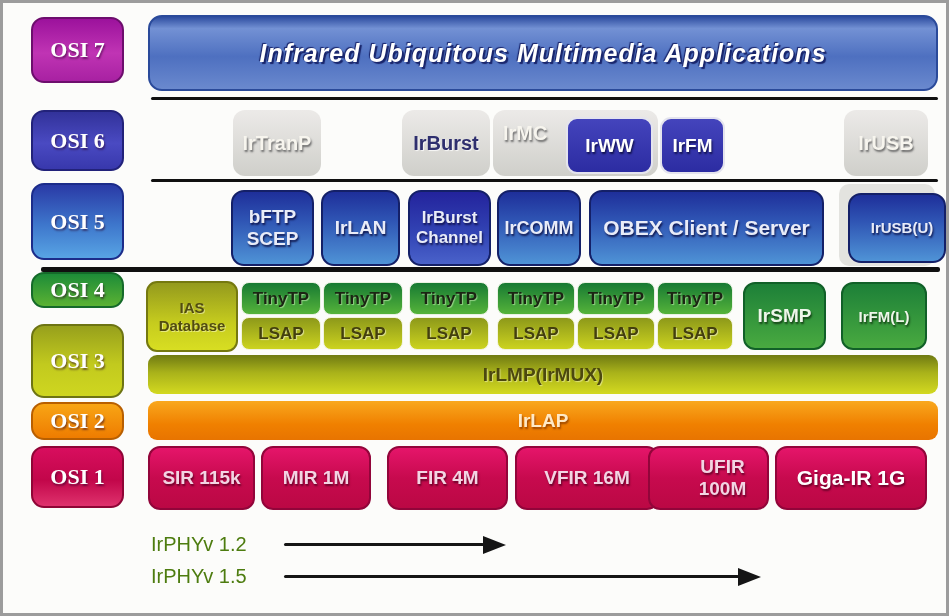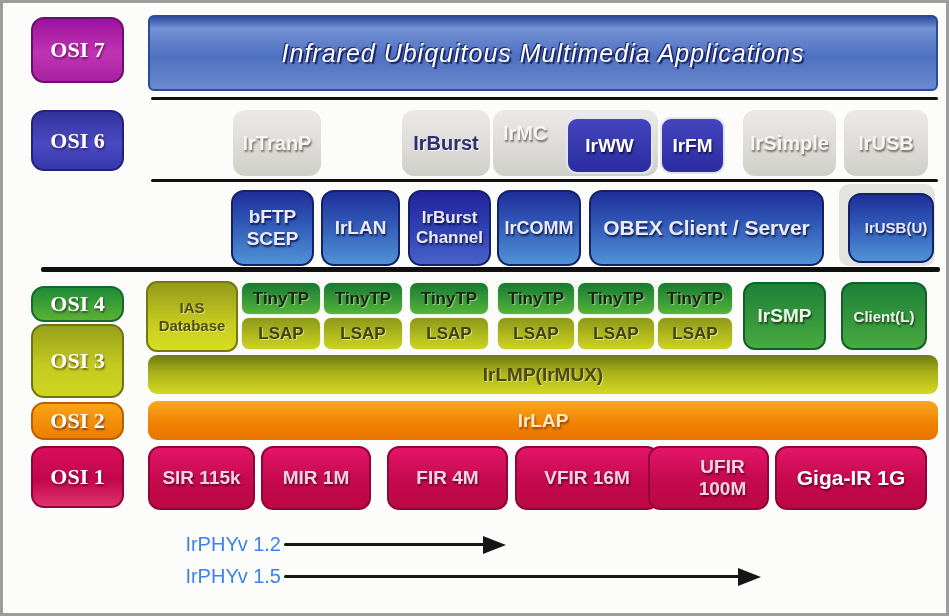--- a/index.html
+++ b/index.html
@@ -17,22 +17,22 @@
   .osi7{background:linear-gradient(180deg,#9c129c 0%,#c034b4 55%,#a821a2 100%);border:2px solid #6d0e6d;}
   .osi6{background:linear-gradient(180deg,#32329a 0%,#4a4ac2 55%,#3838ac 100%);border:2px solid #22227a;}
   .osi5l{background:linear-gradient(180deg,#2a3aa6 0%,#3e77cc 55%,#58a4e4 100%);border:2px solid #1c2c8a;}
   .osi4l{background:linear-gradient(180deg,#1d8c38 0%,#5bb233 100%);border:2px solid #156a2a;}
   .osi3l{background:linear-gradient(180deg,#97a01c 0%,#c2ca1e 55%,#cfd620 100%);border:2px solid #6d7413;}
   .osi2l{background:linear-gradient(180deg,#f8a515 0%,#ee7c00 100%);border:2px solid #b85f00;}
   .osi1l{background:linear-gradient(180deg,#d80e5e 0%,#c2064a 55%,#df326d 100%);border:2px solid #8f0536;}
   
   .banner{
     background:linear-gradient(180deg,#2e4da0 0%,#7391d4 16%,#4e70c0 55%,#6a89ce 100%);
-    border:2px solid #2a4a9a;border-radius:6px;
-    color:#fff;font-weight:normal;font-style:italic;font-size:25px;letter-spacing:1px;
+    border:2px solid #2a4a9a;border-radius:14px;
+    color:#fff;font-weight:bold;font-style:italic;font-size:25px;letter-spacing:1px;
     text-shadow:2px 2px 1px #18246a, -1px -1px 1px #18246a;
   }
   .hline{background:#101010;border-radius:2px;}
   
   .gbox{
     background:linear-gradient(180deg,#eceae8 0%,#cfcfca 100%);
     border-radius:12px;color:#f7f5ee;font-weight:bold;font-size:20px;
     text-shadow:1px 2px 2px rgba(100,100,100,.95);
   }
   .gbox.darktext{color:#2f2f6e;text-shadow:1px 1px 1px rgba(255,255,255,.8);}
@@ -85,36 +85,39 @@
     text-shadow:1px 2px 2px rgba(140,60,0,.85);
   }
   .crimson{
     background:linear-gradient(180deg,#e5156a 0%,#c70a4e 50%,#bb0844 100%);
     border:2px solid #92053a;border-radius:12px;
     color:#f3d4e3;font-weight:bold;font-size:19px;
     text-shadow:1px 2px 2px rgba(90,0,35,.85);
   }
   .crimson.giga{color:#ffffff;font-size:21px;}
   .graystrip{background:#e3e3df;border-radius:10px;}
-  .arrowlabel{color:#3b82f6;font-size:20px;justify-content:flex-end;}
+  .arrowlabel{color:#4d7c0f;font-size:20px;justify-content:flex-start;}
   .arrowline{background:#151515;height:3px;border-radius:2px;}
   .arrowhead{width:0;height:0;border-top:9px solid transparent;border-bottom:9px solid transparent;border-left:23px solid #151515;}
 </style>
 </head>
 <body>
 
 <div class="stage">
 
   <div class="abs osi-lbl osi7" style="left:28px;top:14px;width:93px;height:66px;">
       <span>OSI 7</span>
     </div>
   <div class="abs osi-lbl osi6" style="left:28px;top:107px;width:93px;height:61px;">
       <span>OSI 6</span>
     </div>
-  <div class="abs osi-lbl osi4l" style="left:28px;top:283px;width:93px;height:36px;">
+  <div class="abs osi-lbl osi5l" style="left:28px;top:180px;width:93px;height:77px;">
+      <span>OSI 5</span>
+    </div>
+  <div class="abs osi-lbl osi4l" style="left:28px;top:269px;width:93px;height:36px;">
       <span>OSI 4</span>
     </div>
   <div class="abs osi-lbl osi3l" style="left:28px;top:321px;width:93px;height:74px;">
       <span>OSI 3</span>
     </div>
   <div class="abs osi-lbl osi2l" style="left:28px;top:399px;width:93px;height:38px;">
       <span>OSI 2</span>
     </div>
   <div class="abs osi-lbl osi1l" style="left:28px;top:443px;width:93px;height:62px;">
       <span>OSI 1</span>
@@ -135,23 +138,20 @@
       <span>IrBurst</span>
     </div>
   <div class="abs gbox" style="left:490px;top:107px;width:165px;height:66px;justify-content:flex-start;padding-left:10px;align-items:flex-start;padding-top:12px;">
       <span>IrMC</span>
     </div>
   <div class="abs smallblue" style="left:563px;top:114px;width:87px;height:57px;">
       <span>IrWW</span>
     </div>
   <div class="abs smallblue" style="left:657px;top:114px;width:65px;height:57px;">
       <span>IrFM</span>
-    </div>
-  <div class="abs gbox" style="left:740px;top:107px;width:93px;height:66px;">
-      <span>IrSimple</span>
     </div>
   <div class="abs gbox" style="left:841px;top:107px;width:84px;height:66px;">
       <span>IrUSB</span>
     </div>
 
   <div class="abs graystrip" style="left:836px;top:181px;width:96px;height:82px;"></div>
   <div class="abs bbox" style="left:228px;top:187px;width:83px;height:76px;flex-direction:column;">
     <span>bFTP</span>
     <span>SCEP</span>
   </div>
@@ -161,21 +161,21 @@
   <div class="abs bbox indigo" style="left:405px;top:187px;width:83px;height:76px;flex-direction:column;font-size:17px;">
     <span>IrBurst</span>
     <span>Channel</span>
   </div>
   <div class="abs bbox" style="left:494px;top:187px;width:84px;height:76px;font-size:18px;">
       <span>IrCOMM</span>
     </div>
   <div class="abs bbox" style="left:586px;top:187px;width:235px;height:76px;font-size:21px;">
       <span>OBEX Client / Server</span>
     </div>
-  <div class="abs bbox" style="left:845px;top:190px;width:86px;height:70px;font-size:15px;padding-left:10px;">
+  <div class="abs bbox" style="left:845px;top:190px;width:98px;height:70px;font-size:15px;padding-left:10px;">
       <span>IrUSB(U)</span>
     </div>
 
   <div class="abs ias" style="left:143px;top:278px;width:92px;height:71px;flex-direction:column;">
     <span>IAS</span>
     <span>Database</span>
   </div>
 
   <div class="abs tiny" style="left:238px;top:279px;width:80px;height:33px;">
       <span>TinyTP</span>
@@ -212,21 +212,21 @@
       <span>LSAP</span>
     </div>
   <div class="abs lsap" style="left:654px;top:314px;width:76px;height:33px;">
       <span>LSAP</span>
     </div>
 
   <div class="abs dgreen" style="left:740px;top:279px;width:83px;height:68px;">
       <span>IrSMP</span>
     </div>
   <div class="abs dgreen" style="left:838px;top:279px;width:86px;height:68px;font-size:15px;">
-      <span>Client(L)</span>
+      <span>IrFM(L)</span>
     </div>
 
   <div class="abs olivebar" style="left:145px;top:352px;width:790px;height:39px;">
       <span>IrLMP(IrMUX)</span>
     </div>
 
   <div class="abs orangebar" style="left:145px;top:398px;width:790px;height:39px;">
       <span>IrLAP</span>
     </div>
 

